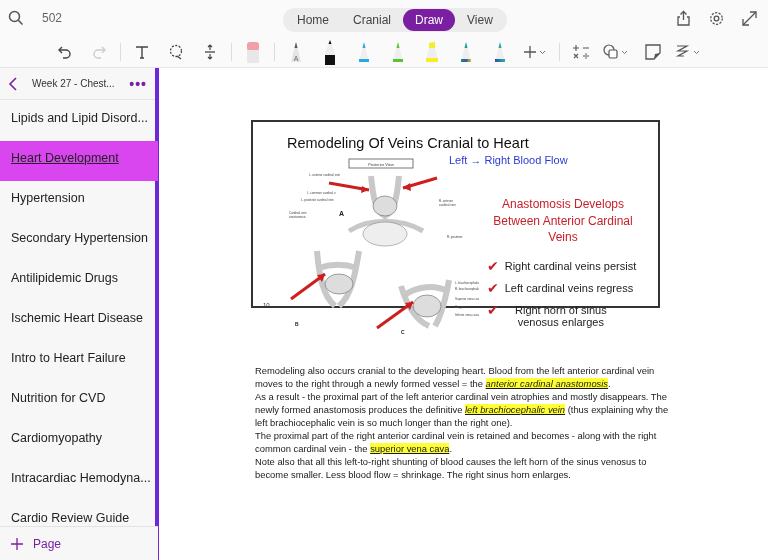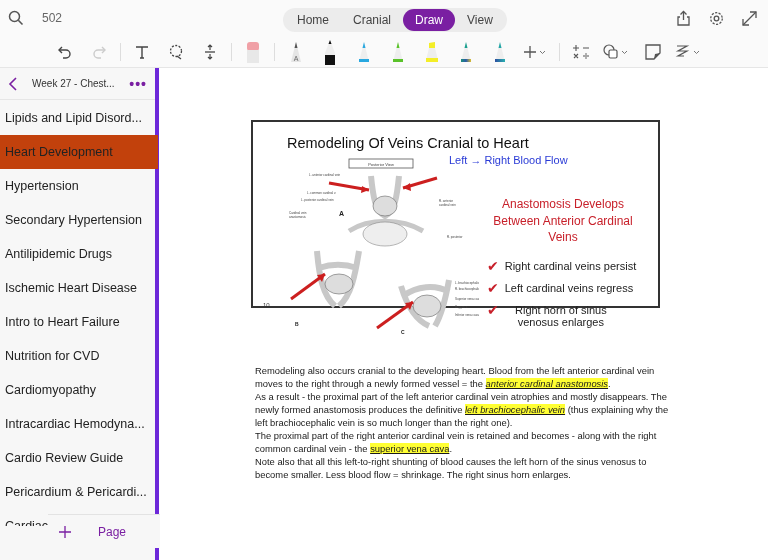--- a/index.html
+++ b/index.html
@@ -12,23 +12,23 @@
   .tab.active { background: #7a1fa2; color: #fff; }
   .tr-icons { position: absolute; right: 10px; top: 10px; display: flex; gap: 16px; }
   .toolrow { position: absolute; left: 48px; top: 38px; height: 28px; display: flex; align-items: center; }
   .tool { width: 34px; height: 28px; display: flex; align-items: center; justify-content: center; }
   .sep { width: 1px; height: 18px; background: #ddd; margin: 0 4px; }
   .sidebar { position: absolute; left: 0; top: 68px; width: 159px; height: 492px; background: #f7f7f7; border-right: 4px solid #6d28d9; }
   .sb-head { height: 32px; display: flex; align-items: center; padding: 0 8px; border-bottom: 1px solid #e6e6e6; }
   .sb-head .title { font-size: 10px; color: #333; margin-left: 14px; flex: 1; }
   .sb-head .more { color: #7a1fa2; font-size: 14px; letter-spacing: 1px; font-weight: bold; }
   .pages { position: absolute; top: 33px; left: 0; width: 158px; height: 425px; overflow: hidden; }
-  .page-item { height: 34px; line-height: 34px; padding-left: 5px; font-size: 12.5px; color: #222; white-space: nowrap; overflow: hidden; text-overflow: ellipsis; }
-  .page-item.selected { background: #c2410c; }
-  .sb-foot { position: absolute; bottom: 12px; left: 0; width: 158px; height: 34px; border-top: 1px solid #e3e3e3; background: #f7f7f7; display: flex; align-items: center; padding-left: 11px; gap: 27px; margin-left: 48px; }
+  .page-item { height: 40px; line-height: 34px; padding-left: 11px; font-size: 12.5px; color: #222; white-space: nowrap; overflow: hidden; text-overflow: ellipsis; }
+  .page-item.selected { background: #d946ef; text-decoration: underline; }
+  .sb-foot { position: absolute; bottom: 0; left: 0; width: 158px; height: 34px; border-top: 1px solid #e3e3e3; background: #f7f7f7; display: flex; align-items: center; padding-left: 11px; gap: 10px; }
   .sb-foot .lbl { color: #7a1fa2; font-size: 12px; }
   .canvas { position: absolute; left: 160px; top: 68px; width: 608px; height: 492px; background: #fff; }
   .slide { position: absolute; left: 91px; top: 52px; width: 409px; height: 188px; border: 2px solid #333; background: #fff; }
   .slide-title { position: absolute; left: 34px; top: 13px; font-size: 14.5px; color: #111; }
   .slide-sub { position: absolute; left: 196px; top: 32px; font-size: 11px; color: #2a3bd6; }
   .slide-red { position: absolute; left: 236px; top: 74px; width: 148px; text-align: center; font-size: 12px; color: #c8202a; line-height: 16.5px; }
   .bullets { position: absolute; left: 234px; top: 138px; }
   .bullet { display: flex; align-items: flex-start; gap: 6px; font-size: 11px; color: #222; margin-bottom: 9px; }
   .bullet .chk { color: #c8202a; font-size: 14px; line-height: 13px; }
   .diagram { position: absolute; left: 36px; top: 34px; width: 190px; height: 178px; }

